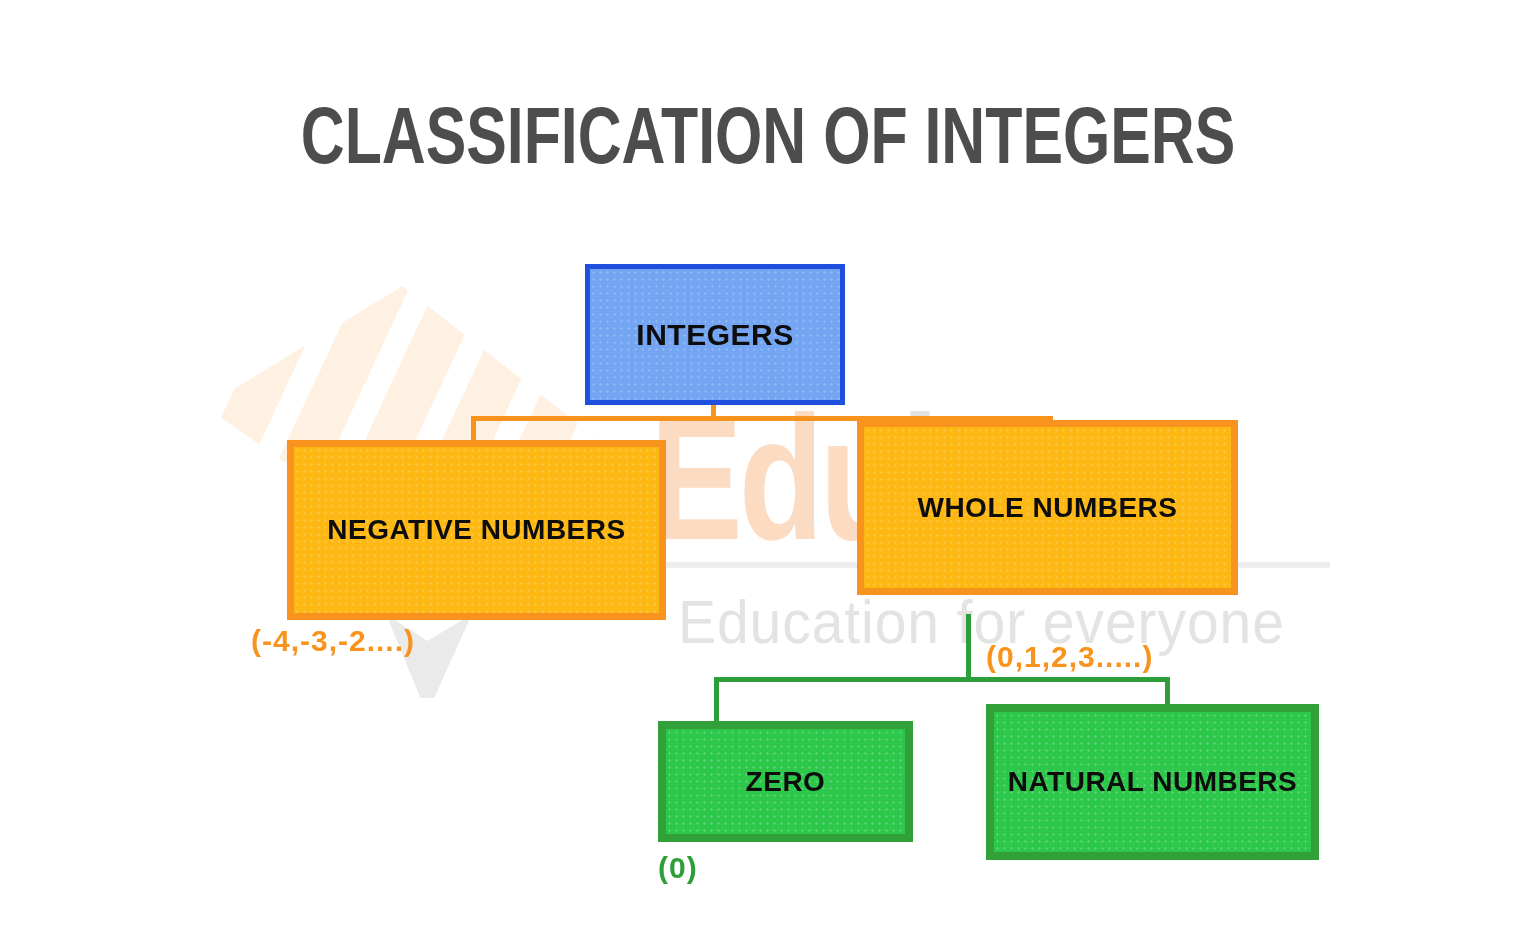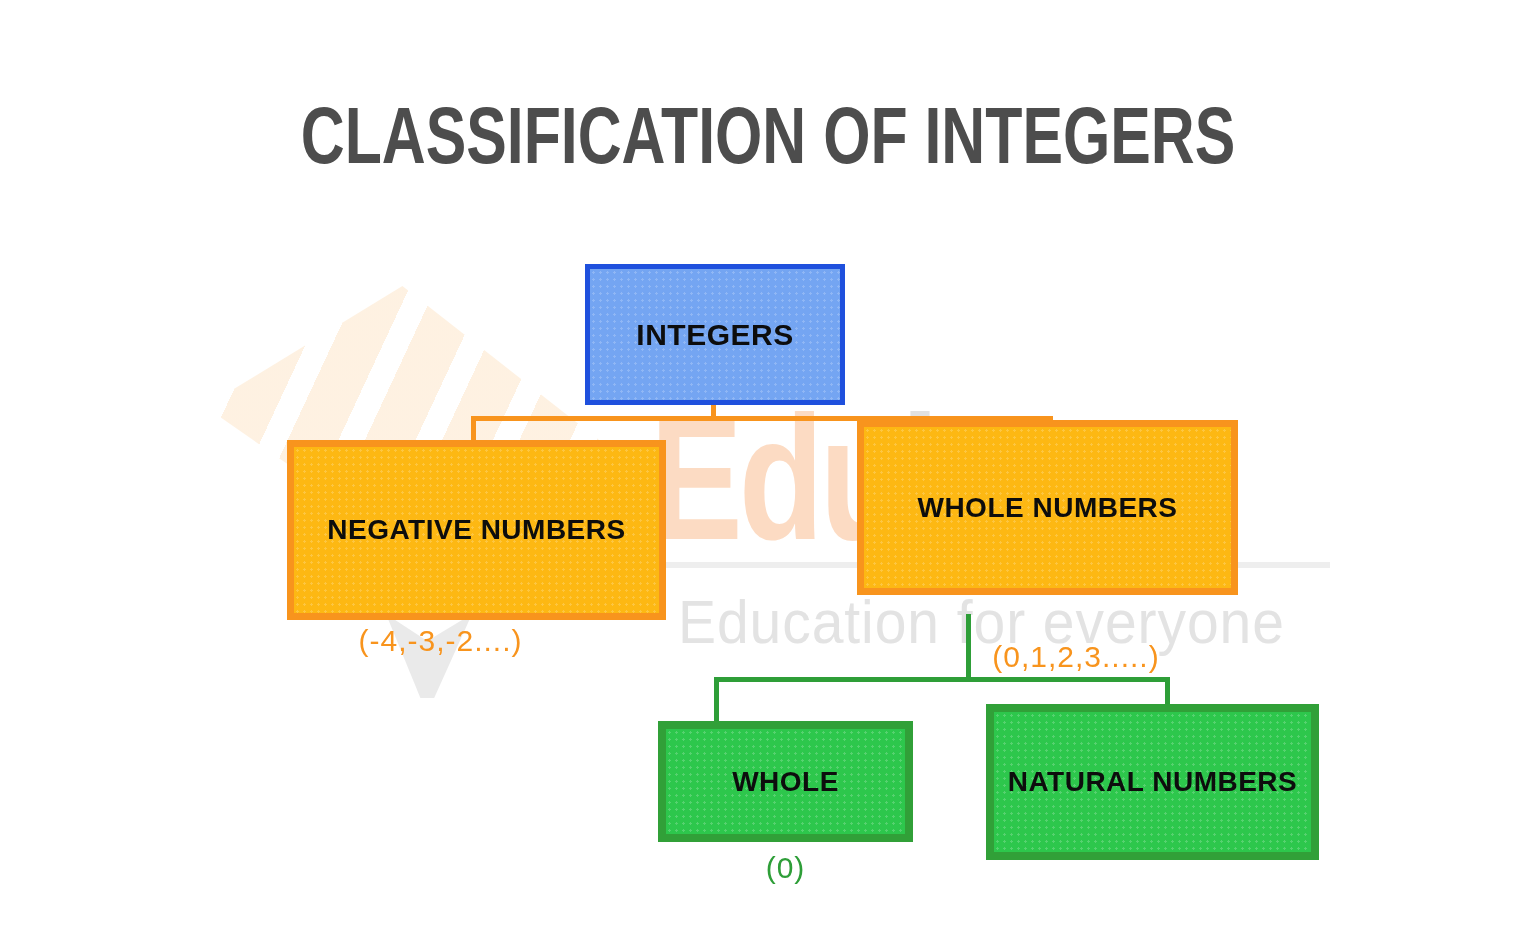--- a/index.html
+++ b/index.html
@@ -67,22 +67,22 @@
     border:7px solid #f8941d;background-color:#fdb813;}
   .node-negative .lbl,.node-whole .lbl{font-size:28px;}
   .node-zero{left:658px;top:721px;width:255px;height:121px;
     border:8px solid #31a038;background-color:#2dc74c;}
   .node-natural{left:986px;top:704px;width:333px;height:156px;
     border:8px solid #31a038;background-color:#2dc74c;}
   .node-zero .lbl,.node-natural .lbl{font-size:28px;}
 
   
   .ex{
-    position:absolute;z-index:3;font-weight:400;font-size:30px;
-    text-align:center;white-space:nowrap;letter-spacing:1px;
+    position:absolute;z-index:3;font-weight:700;font-size:30px;
+    text-align:left;white-space:nowrap;letter-spacing:1px;
   }
   .ex.orange{color:#f8941d;}
   .ex.green{color:#2e9e38;}
   .ex-negative{left:251px;top:624px;width:379px;}
   .ex-whole{left:986px;top:640px;width:180px;}
   .ex-zero{left:658px;top:851px;width:255px;}
   .ex-natural{left:986px;top:864px;width:255px;}
 </style>
 </head>
 <body>
@@ -110,21 +110,21 @@
   <div class="node node-integers">
     <span class="lbl">INTEGERS</span>
   </div>
   <div class="node node-negative">
     <span class="lbl">NEGATIVE NUMBERS</span>
   </div>
   <div class="node node-whole">
     <span class="lbl">WHOLE NUMBERS</span>
   </div>
   <div class="node node-zero">
-    <span class="lbl">WHOLE</span>
+    <span class="lbl">ZERO</span>
   </div>
   <div class="node node-natural">
     <span class="lbl">NATURAL NUMBERS</span>
   </div>
 
   <div class="ex orange ex-negative">(-4,-3,-2....)</div>
   <div class="ex orange ex-whole">(0,1,2,3.....)</div>
   <div class="ex green ex-zero">(0)</div>
 
 </div>

